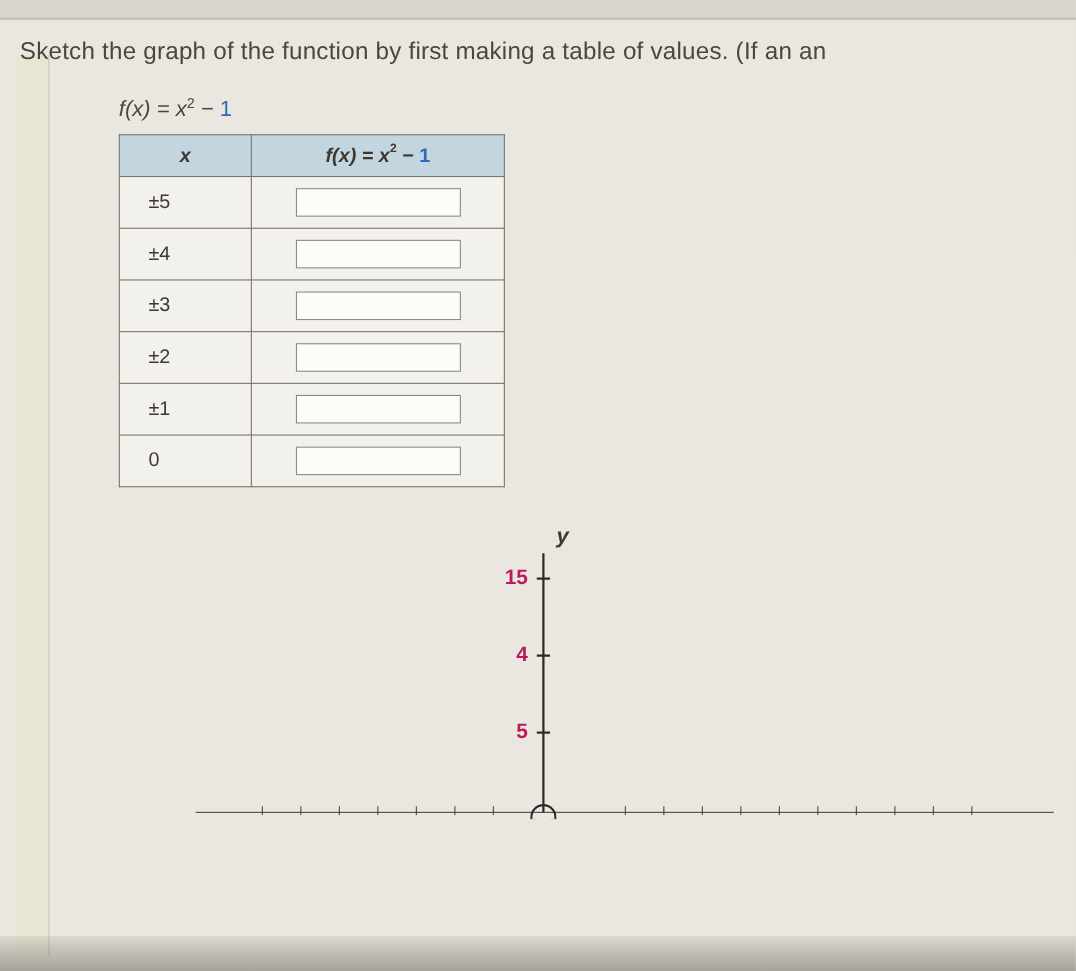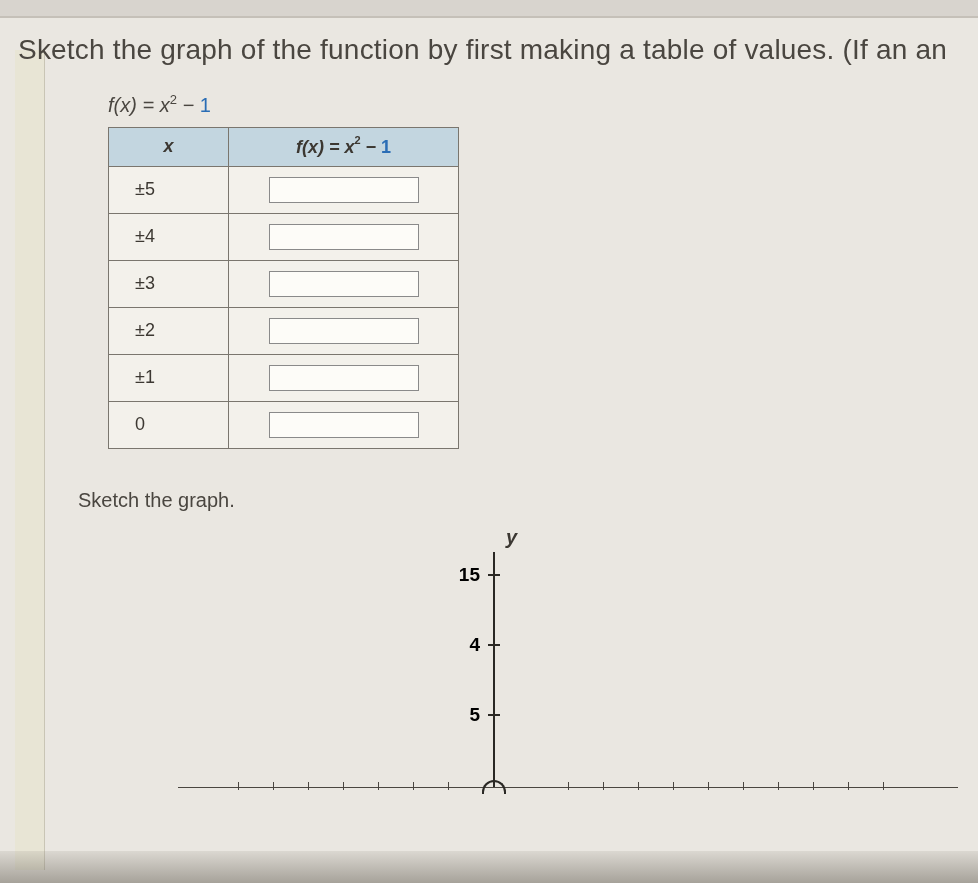--- a/index.html
+++ b/index.html
@@ -30,21 +30,21 @@
     .top-divider {
       height: 18px;
       background: #d8d4ce;
       border-bottom: 2px solid #c5c0b8;
     }
     .content {
       padding: 16px 8px 0 18px;
       position: relative;
     }
     .question-text {
-      font-size: 28px;
+      font-size: 22px;
       color: #4a4640;
       font-weight: 500;
       margin-bottom: 26px;
       letter-spacing: 0.2px;
     }
     .equation {
       font-size: 20px;
       color: #4a4640;
       font-style: italic;
       margin-left: 90px;
@@ -132,21 +132,21 @@
       position: absolute;
       left: 350px;
       width: 12px;
       height: 2px;
       background: #2a2824;
     }
     .tick-label {
       position: absolute;
       font-size: 19px;
       font-weight: bold;
-      color: #000000;
+      color: #be185d;
       text-align: right;
       width: 36px;
     }
     .x-ticks {
       position: absolute;
       left: 40px;
       bottom: 0px;
       width: 780px;
       height: 12px;
     }
@@ -237,21 +237,20 @@
           <tr>
             <td>0</td>
             <td>
                 <input class="ans-input" type="text" value="" style="">
               </td>
           </tr>
         </tbody>
       </table>
     </div>
 
-    <div class="sketch-label">Sketch the graph.</div>
 
     <div class="graph-area">
       <div class="y-label">y</div>
       <div class="y-axis"></div>
 
       <div class="tick" style="top:42px;"></div>
       <div class="tick-label" style="left:306px; top:32px;">15</div>
 
       <div class="tick" style="top:112px;"></div>
       <div class="tick-label" style="left:306px; top:102px;">4</div>

